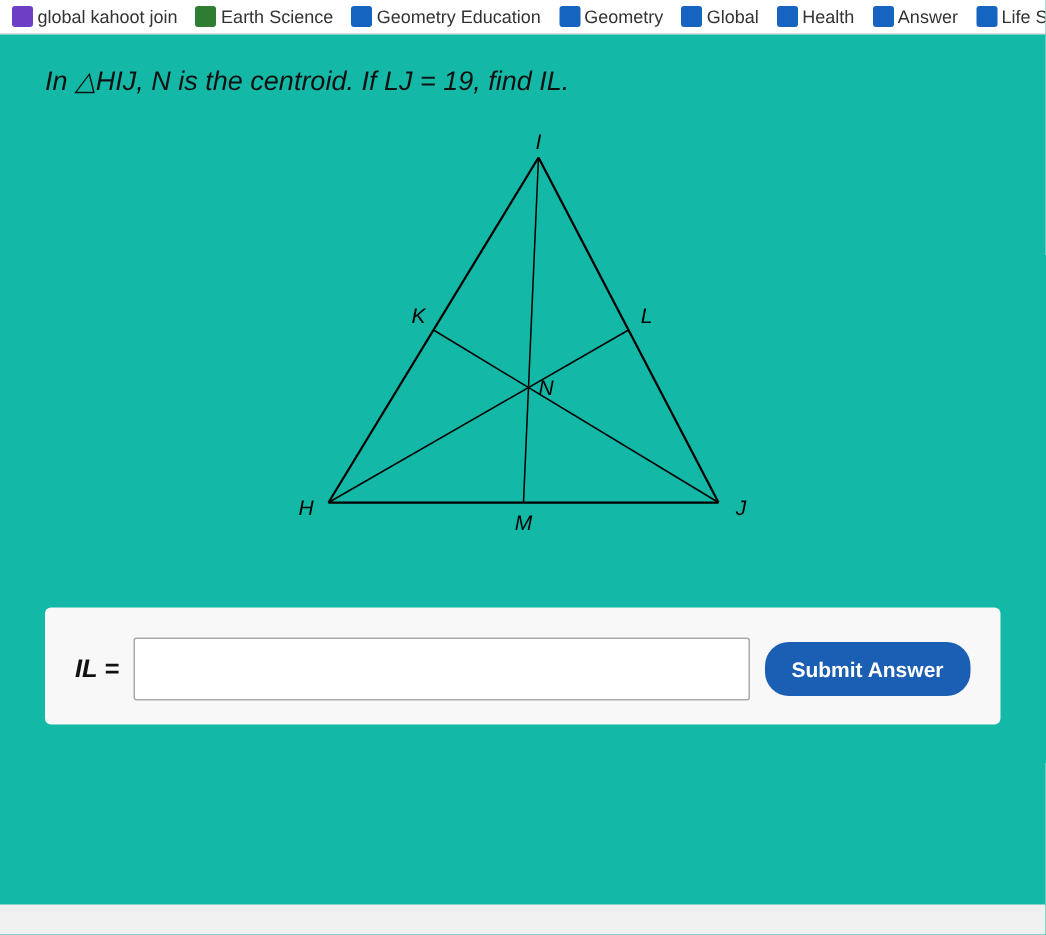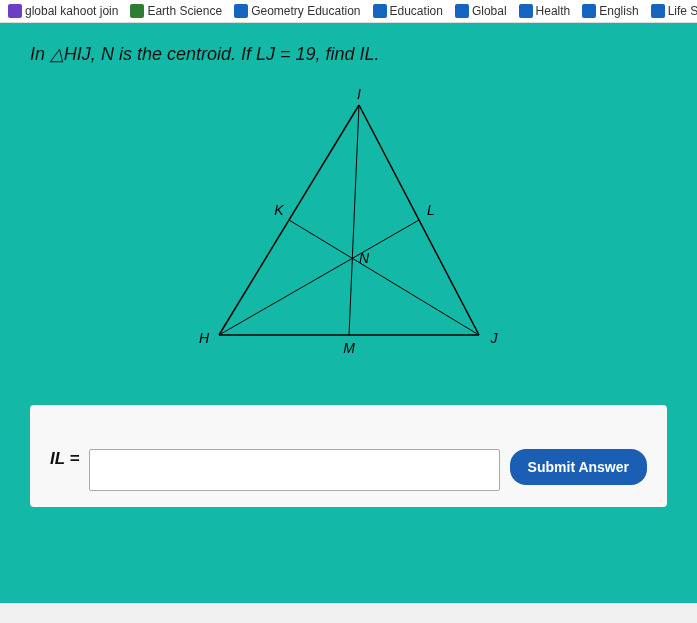--- a/index.html
+++ b/index.html
@@ -91,23 +91,23 @@
     }
     .attempt-label {
       font-size: 13px;
       font-weight: normal;
       color: #555;
       margin-left: 8px;
     }
 
     .answer-row {
       display: flex;
-      align-items: flex-start;
+      align-items: center;
       gap: 10px;
-      margin-top: 28px;
+      margin-top: 4px;
     }
     .il-label {
       font-size: 17px;
       font-style: italic;
       font-weight: bold;
       color: #111;
       white-space: nowrap;
     }
     .answer-input {
       flex: 1;
@@ -142,33 +142,33 @@
   <div class="navbar-item earth">
     <span class="nav-icon"></span>
     <span>Earth Science</span>
   </div>
   <div class="navbar-item physical">
     <span class="nav-icon"></span>
     <span>Geometry Education</span>
   </div>
   <div class="navbar-item geometry">
     <span class="nav-icon"></span>
-    <span>Education</span>
+    <span>Geometry</span>
   </div>
   <div class="navbar-item global">
     <span class="nav-icon"></span>
     <span>Global</span>
   </div>
   <div class="navbar-item health">
     <span class="nav-icon"></span>
     <span>Health</span>
   </div>
   <div class="navbar-item english">
     <span class="nav-icon"></span>
-    <span>English</span>
+    <span>Answer</span>
   </div>
   <div class="navbar-item life">
     <span class="nav-icon"></span>
     <span>Life Scie</span>
   </div>
 </nav>
 
 <div class="main-content">
 
   <div class="problem-statement">

